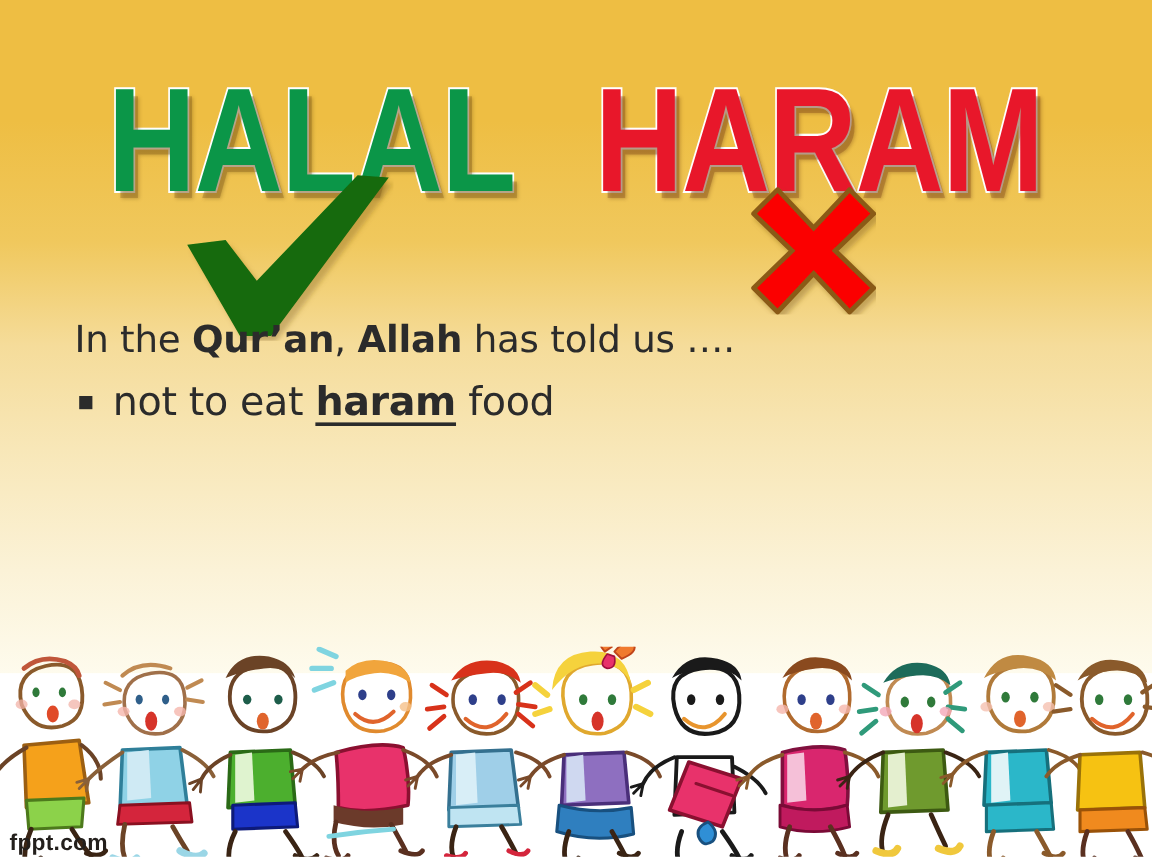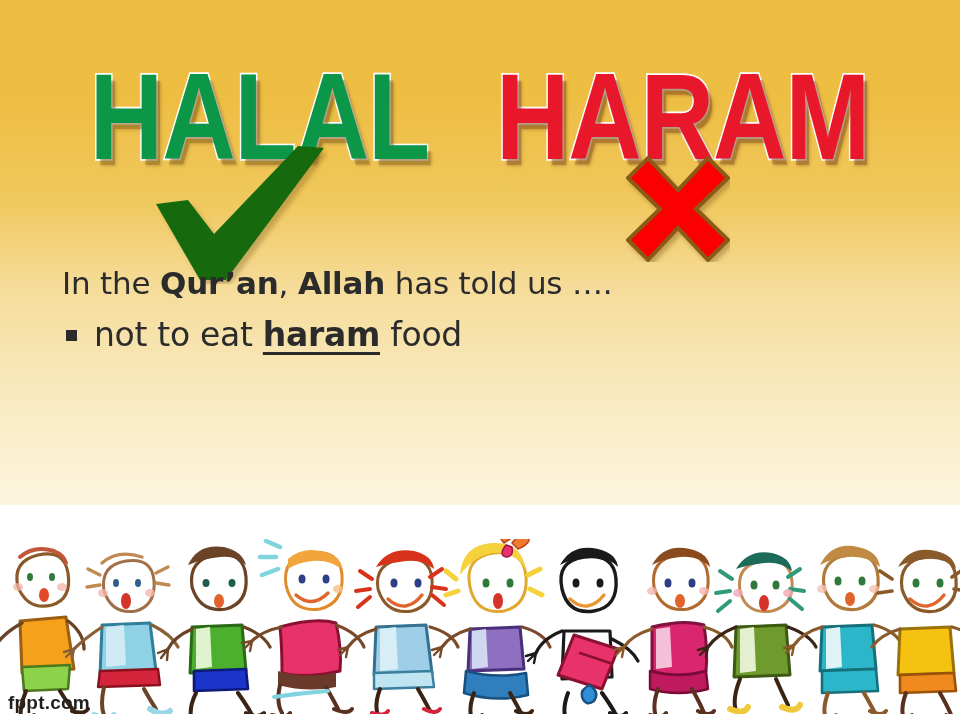--- a/index.html
+++ b/index.html
@@ -104,21 +104,21 @@
     text-align-last:justify;
     white-space:normal;
   }
   .bullet-justified > .jline.last{
     text-align-last:left;
   }
   .u-bold{ font-weight:bold; text-decoration:underline; text-underline-offset:6px; text-decoration-thickness:3px; }
 
   
   .kids-band{
-    position:absolute; left:0; bottom:0; width:960px; height:215px;
+    position:absolute; left:0; bottom:0; width:960px; height:159px;
     background:#ffffff;
   }
   .kids-svg{ position:absolute; left:0; bottom:6px; width:960px; height:175px; }
 
   .watermark{
     position:absolute; left:8px; bottom:6px;
     font-family:"Liberation Sans", sans-serif;
     font-weight:bold;
     font-size:19px;
     color:#231f1c;

